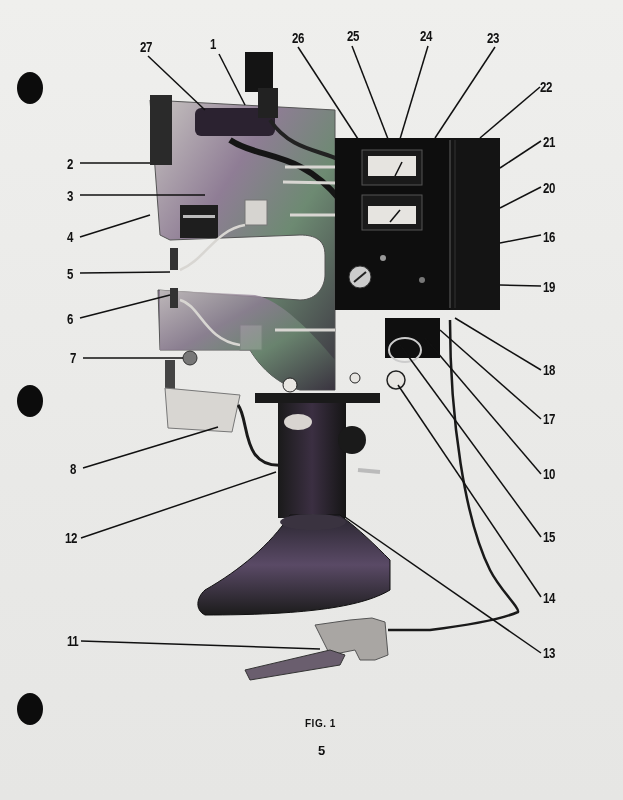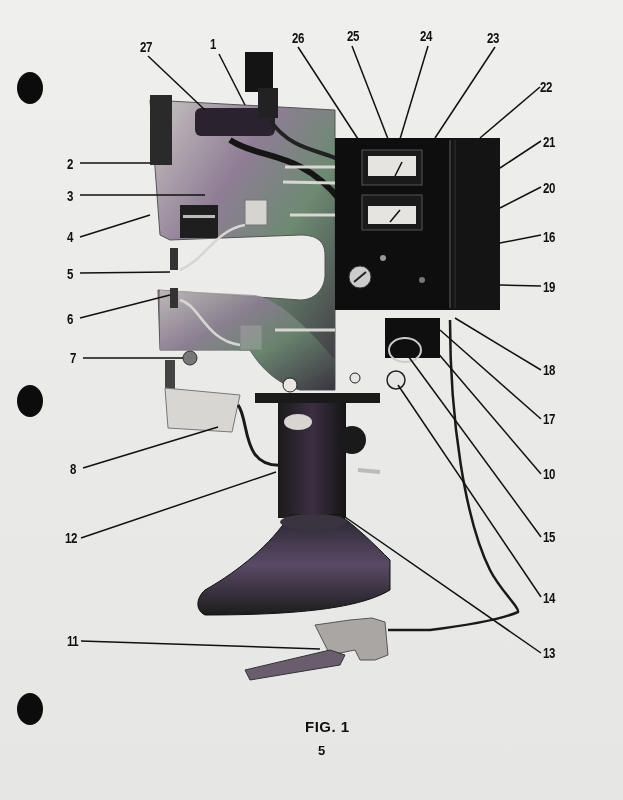--- a/index.html
+++ b/index.html
@@ -1,21 +1,21 @@
 <!DOCTYPE html>
 <html><head>
 <meta charset="utf-8">
 <style>
   html,body{margin:0;padding:0;}
   body{width:623px;height:800px;overflow:hidden;background:#ececea;font-family:"Liberation Sans",sans-serif;}
   .page{position:relative;width:623px;height:800px;background:linear-gradient(180deg,#efefed 0%,#e9e9e7 60%,#e6e6e4 100%);}
   .hole{position:absolute;left:17px;width:26px;height:32px;border-radius:50%;background:#0c0c0c;}
   svg.fig{position:absolute;left:0;top:0;}
   .lbl{position:absolute;font-family:"Liberation Sans",sans-serif;font-weight:bold;font-size:14px;color:#111;transform:scaleX(0.82);transform-origin:left top;letter-spacing:-0.5px;}
-  .caption{position:absolute;left:305px;top:718px;font-weight:bold;font-size:15px;color:#111;letter-spacing:0.5px;}
+  .caption{position:absolute;left:305px;top:718px;font-weight:bold;font-size:10px;color:#111;letter-spacing:0.5px;}
   .pnum{position:absolute;left:318px;top:743px;font-weight:bold;font-size:13px;color:#111;}
 </style>
 </head>
 <body>
 
 <div class="page">
 
   <div class="hole" style="top:72px"></div>
   <div class="hole" style="top:385px"></div>
   <div class="hole" style="top:693px"></div>

